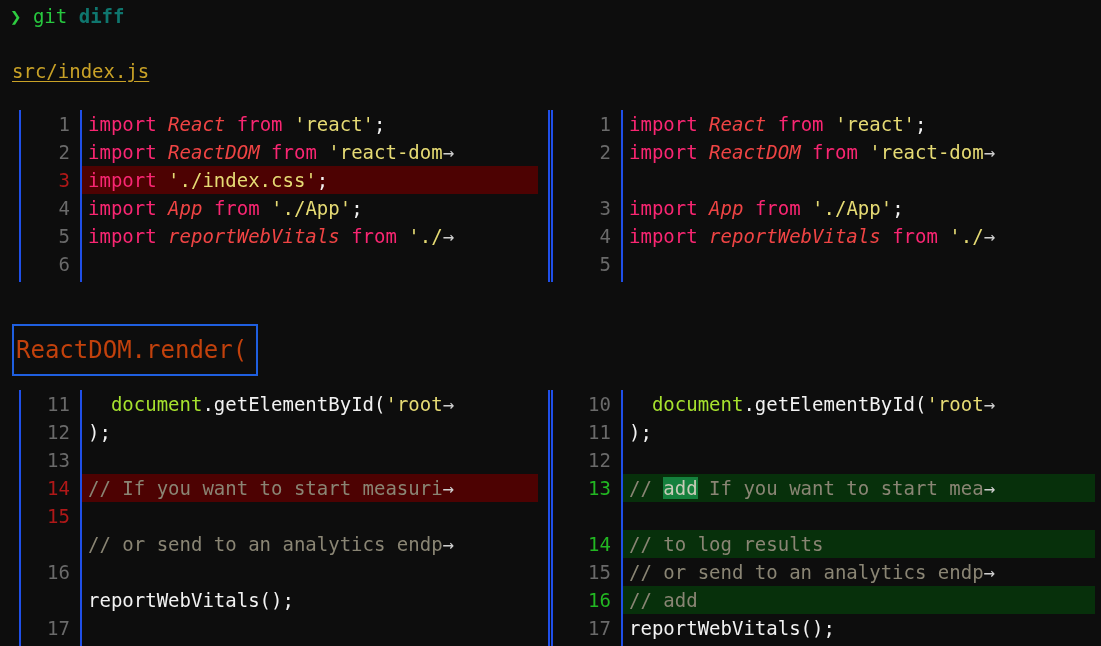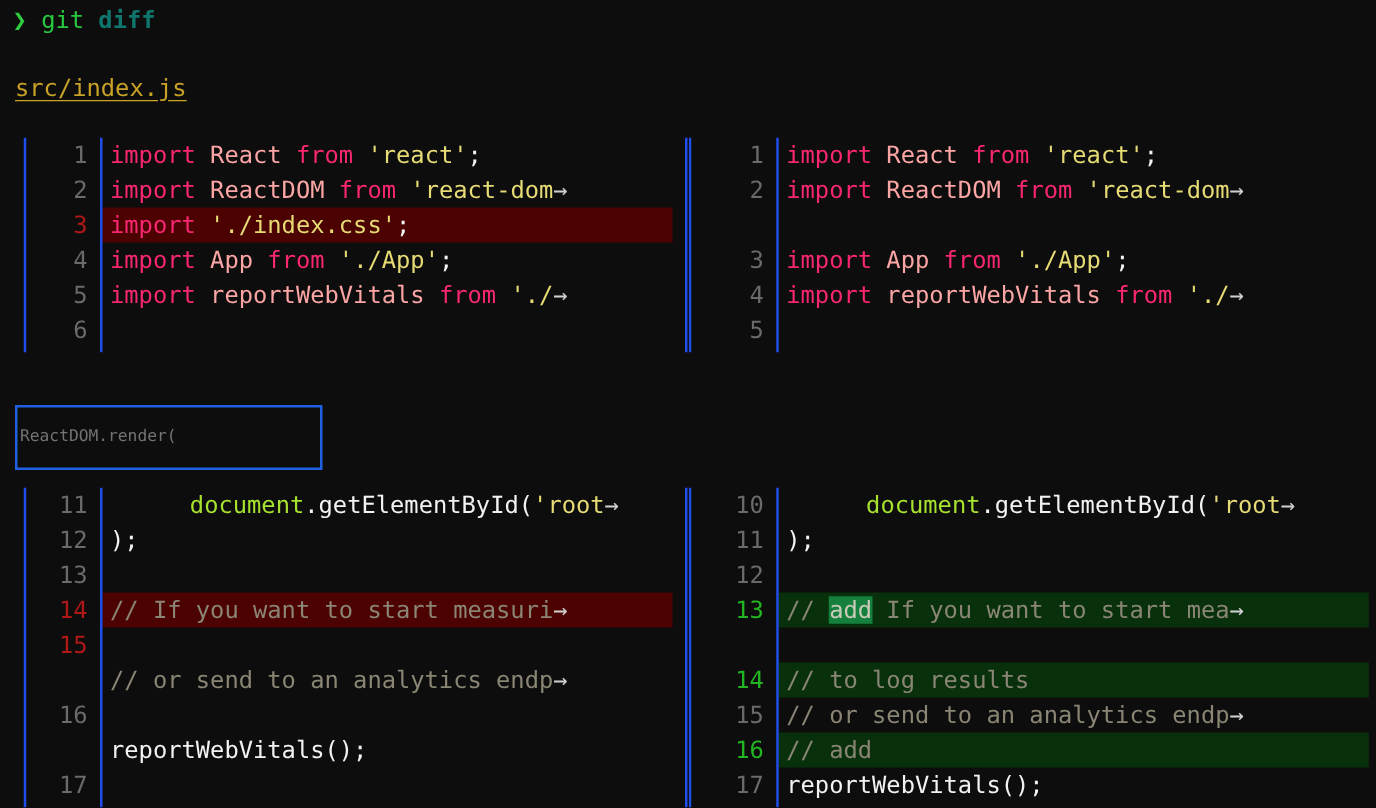--- a/index.html
+++ b/index.html
@@ -53,23 +53,23 @@
     width: 246px;
     height: 52px;
     border: 2px solid #1f5fe0;
     box-sizing: border-box;
     background: #0d0d0d;
     display: flex;
     align-items: center;
     padding-left: 2px;
   }
   .hunk-header span {
-    color: #737373;
-    white-space: pre;
-    font-size: 13px;
+    color: #c2410c;
+    white-space: pre;
+    font-size: 24px;
   }
 
   
   .diff-block {
     position: absolute;
     display: flex;
   }
   #block-a { left: 0px;   top: 110px; width: 551px; height: 172px; }
   #block-b { left: 551px; top: 110px; width: 550px; height: 172px; }
   #block-c { left: 0px;   top: 390px; width: 551px; height: 256px; }
@@ -149,24 +149,24 @@
     content: "";
     position: absolute;
     left: -6px; top: 0;
     width: 472px; height: 28px;
     background: #07300b;
     z-index: -1;
   }
 
   
   .t-kw     { color: #f92672; }
-  .t-id     { color: #fca5a5; }
+  .t-id     { color: #ef4444; font-style: italic; }
   .t-str    { color: #e6db74; }
   .t-punc   { color: #f2f2f2; }
-  .t-fn     { color: #a6e22e; margin-left: 41px; }
+  .t-fn     { color: #a6e22e; }
   .t-cmt    { color: #8a8574; }
   .t-plain  { color: #f2f2f2; }
   .t-ovf    { color: #cfcfcf; }
   .word-add {
     background: #15803d;
     color: #c9cbb8;
   }
 </style>
 </head>
 <body>

